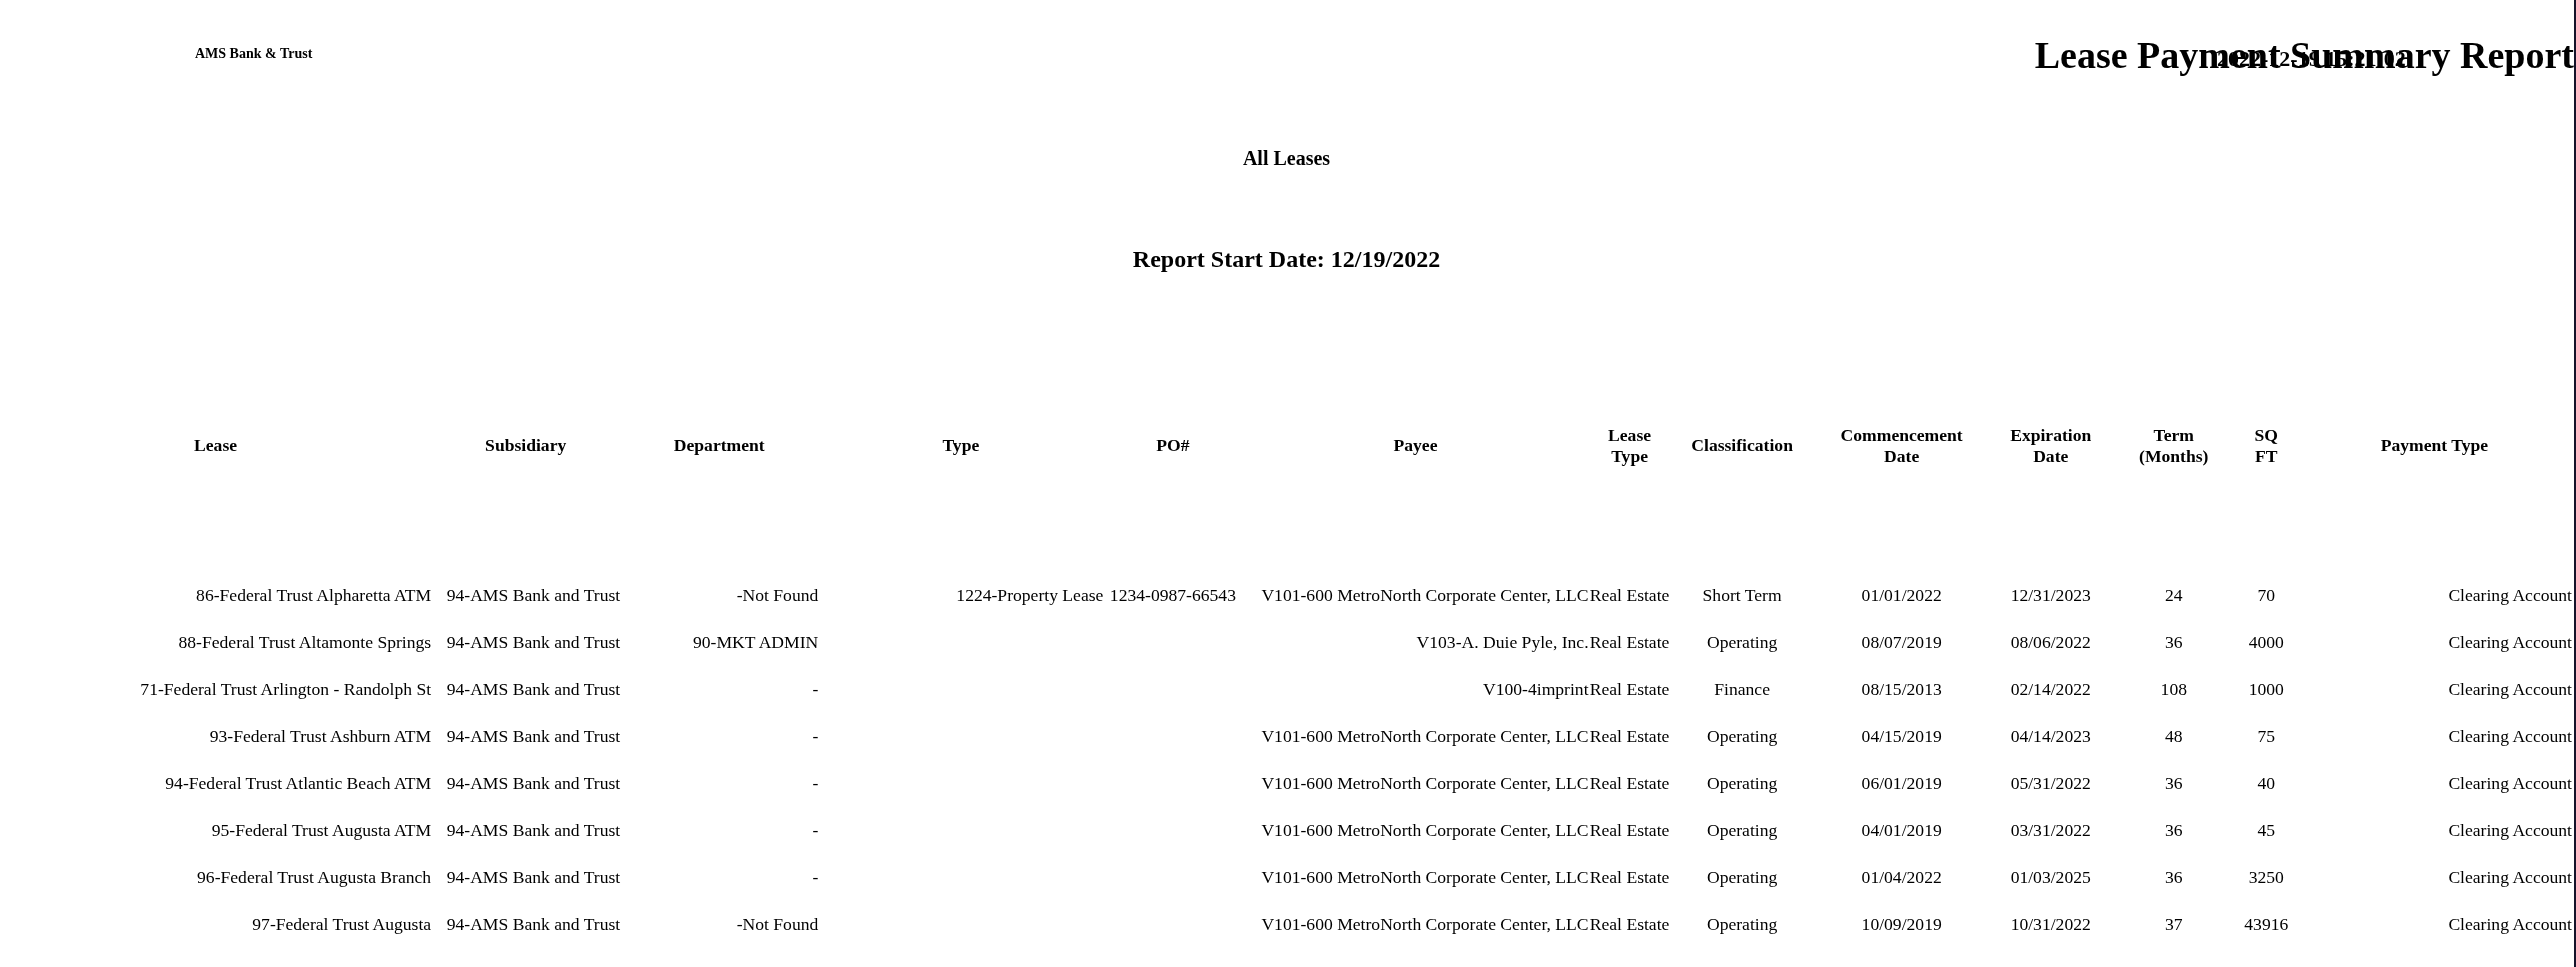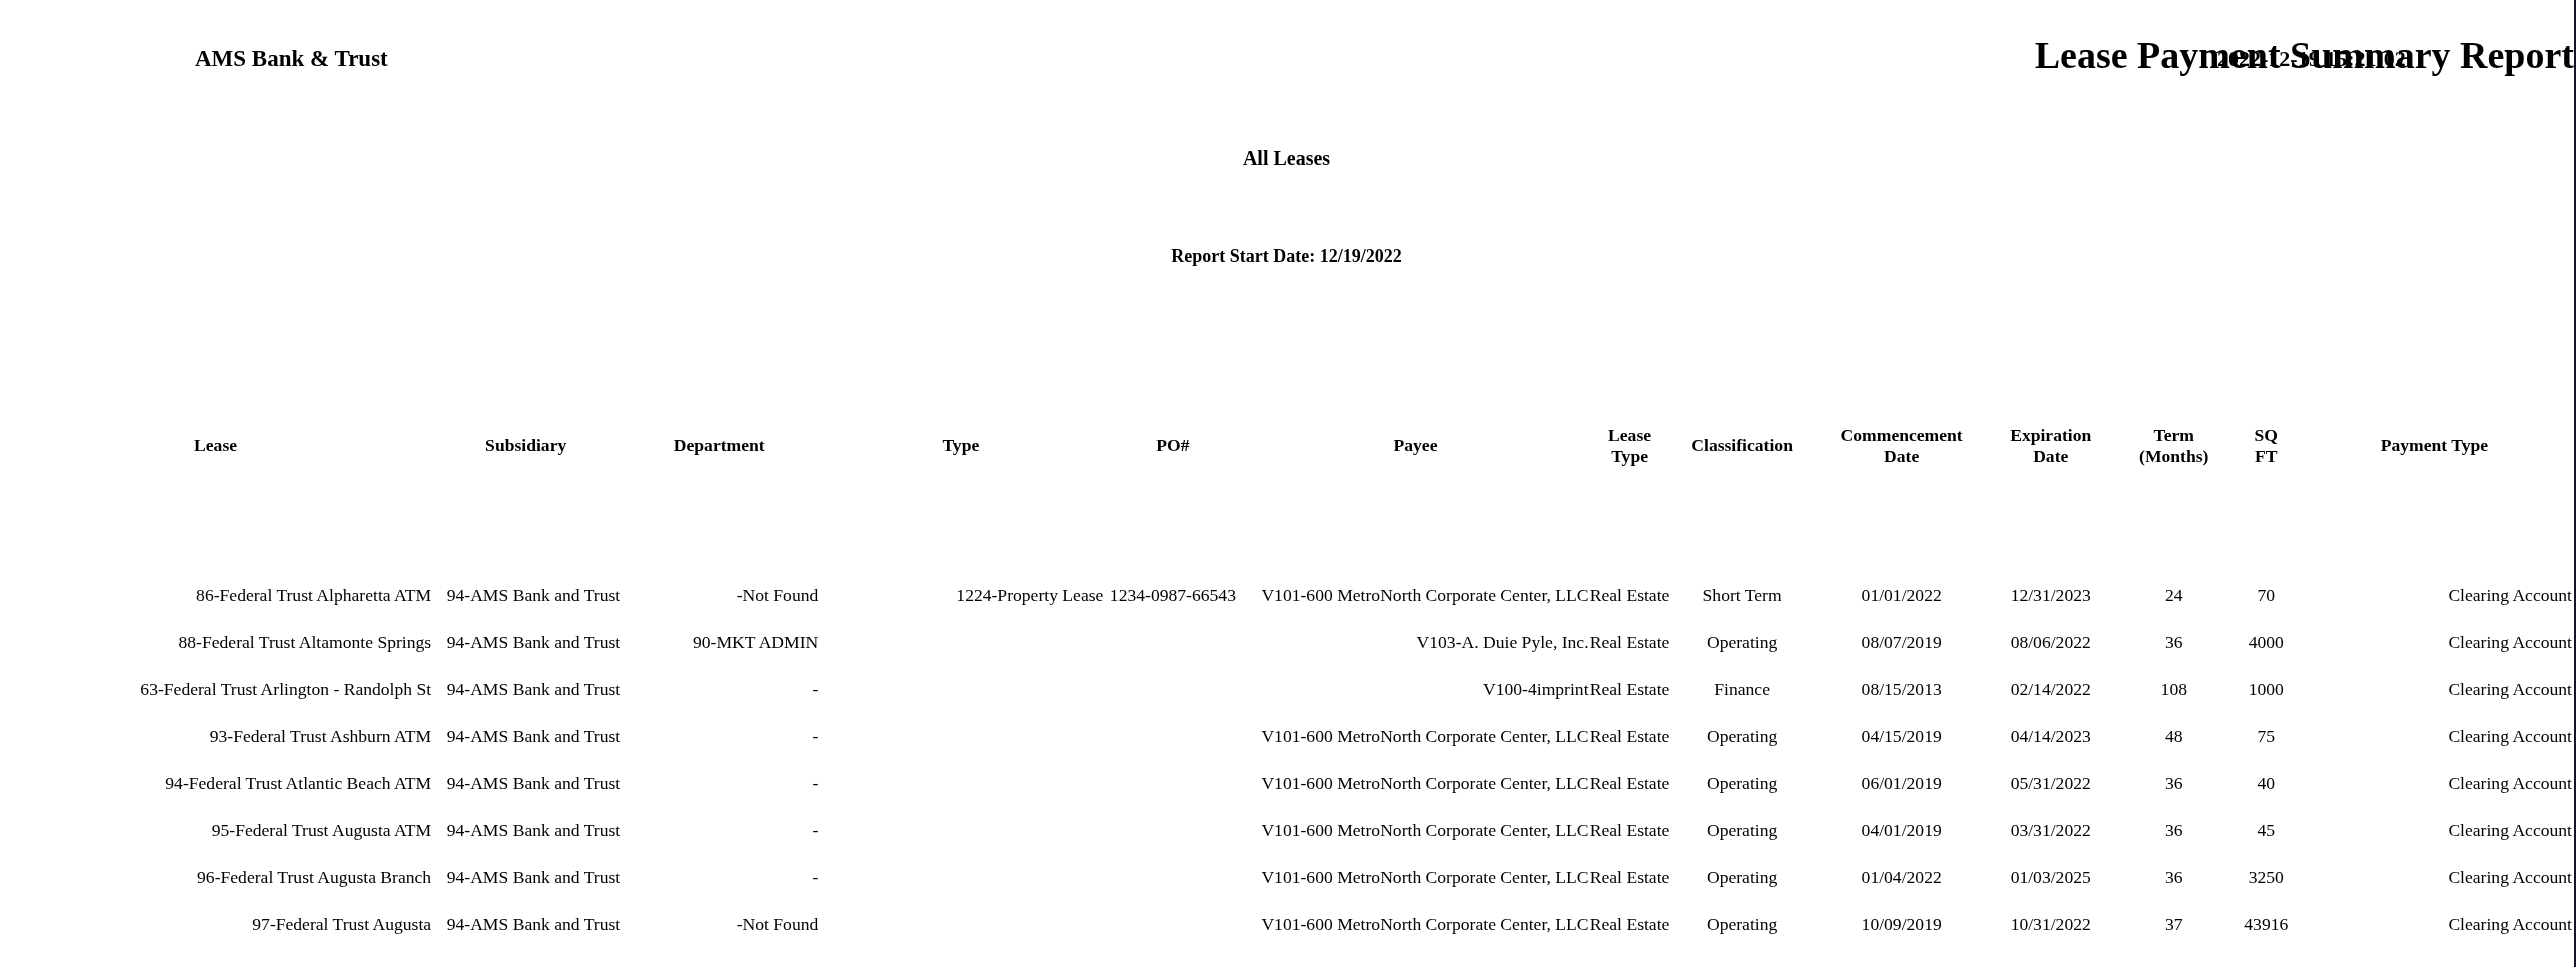--- a/index.html
+++ b/index.html
@@ -20,21 +20,21 @@
       top: 0;
       right: 0;
       width: 2px;
       height: 968px;
       background: #15132a;
     }
     .company {
       position: absolute;
       left: 195px;
       top: 46px;
-      font-size: 23px;
+      font-size: 14px;
       font-weight: bold;
       white-space: nowrap;
     }
     .timestamp {
       position: absolute;
       left: 2217px;
       top: 46px;
       font-size: 22px;
       font-weight: bold;
       white-space: nowrap;
@@ -57,21 +57,21 @@
       text-align: center;
       font-size: 20px;
       font-weight: bold;
     }
     .start-date {
       position: absolute;
       left: 0;
       width: 2573px;
       top: 246px;
       text-align: center;
-      font-size: 18px;
+      font-size: 24px;
       font-weight: bold;
     }
     table.report {
       position: absolute;
       left: 0;
       top: 417px;
       border-collapse: collapse;
       table-layout: fixed;
       width: 2572px;
     }
@@ -172,21 +172,21 @@
         <td class="left" style="padding-left:5.2px">V103-A. Duie Pyle, Inc.</td>
         <td class="center">Real Estate</td>
         <td class="center">Operating</td>
         <td class="center">08/07/2019</td>
         <td class="center">08/06/2022</td>
         <td class="center">36</td>
         <td class="center">4000</td>
         <td class="left" style="padding-left:9px">Clearing Account</td>
       </tr>
       <tr>
-        <td class="left pl">63-Federal Trust Arlington - Randolph St</td>
+        <td class="left pl">71-Federal Trust Arlington - Randolph St</td>
         <td class="left" style="padding-left:13px">94-AMS Bank and Trust</td>
         <td class="left" style="padding-left:10.4px">-</td>
         <td class="left" style="padding-left:15.6px"></td>
         <td class="right" style="padding-right:6.5px"></td>
         <td class="left" style="padding-left:5.2px">V100-4imprint</td>
         <td class="center">Real Estate</td>
         <td class="center">Finance</td>
         <td class="center">08/15/2013</td>
         <td class="center">02/14/2022</td>
         <td class="center">108</td>

